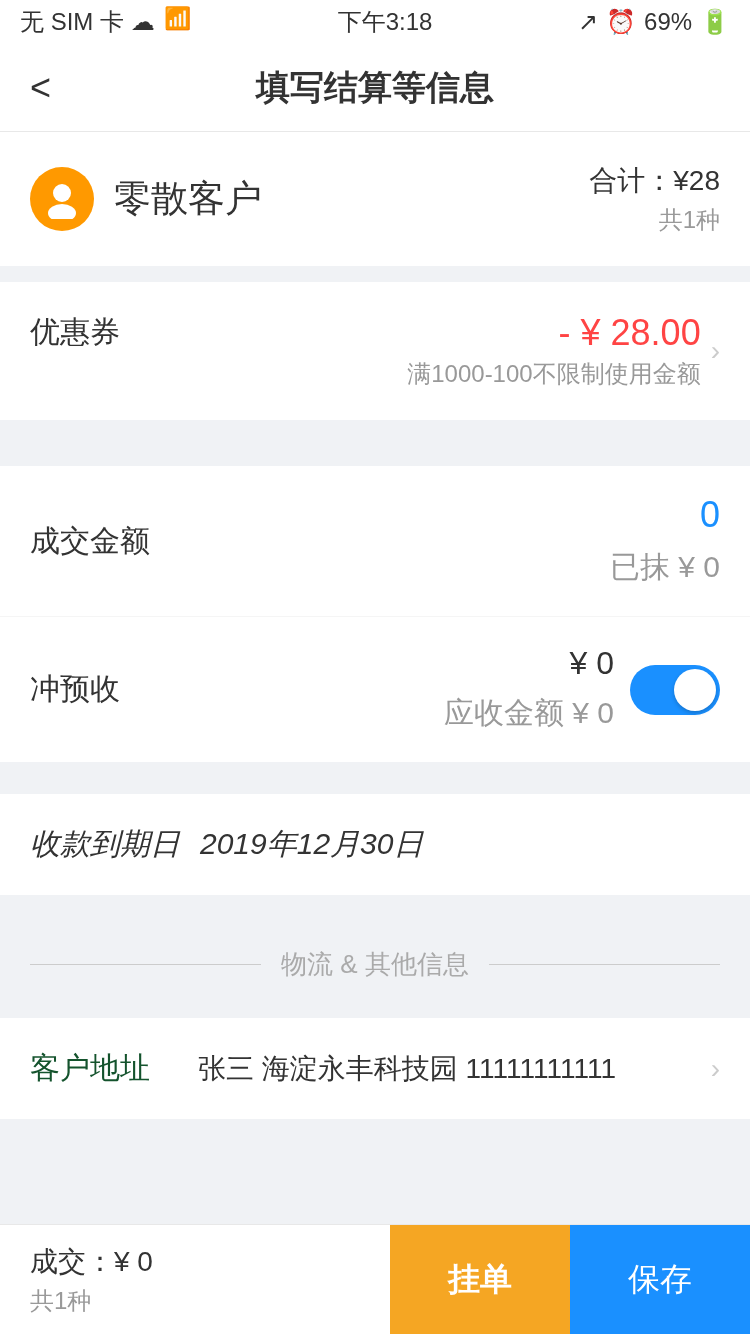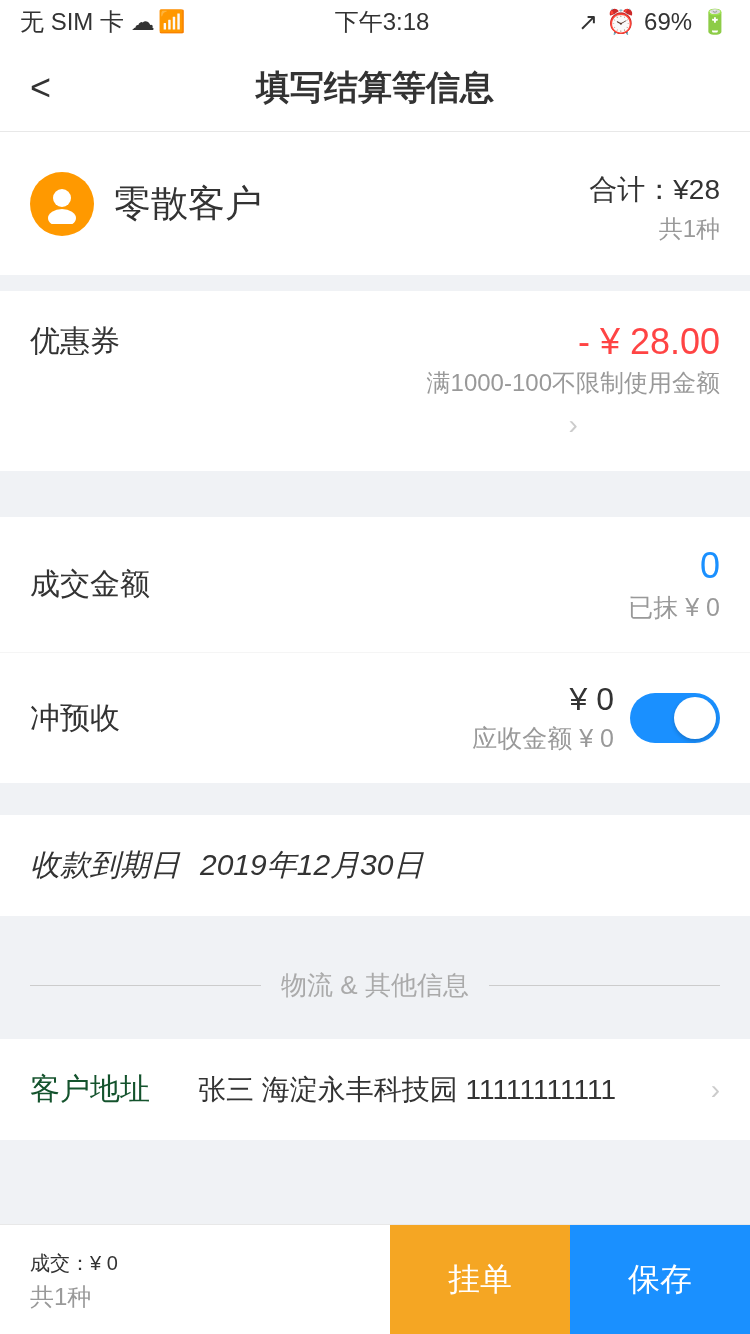--- a/index.html
+++ b/index.html
@@ -19,21 +19,21 @@
       width: 750px;
       height: 44px;
       background: #fff;
       display: flex;
       align-items: center;
       justify-content: space-between;
       padding: 0 20px;
       font-size: 24px;
       font-weight: 500;
     }
-    .status-left { display: flex; align-items: center; gap: 4px; }
+    .status-left { display: flex; gap: 10px; }
     .status-right { display: flex; align-items: center; gap: 8px; font-size: 24px; }
 
     
     .nav-bar {
       width: 750px;
       height: 88px;
       background: #fff;
       display: flex;
       align-items: center;
       justify-content: center;
@@ -77,35 +77,35 @@
       width: 64px;
       height: 64px;
       border-radius: 50%;
       background: #f90;
       display: flex;
       align-items: center;
       justify-content: center;
     }
     .customer-avatar svg { width: 40px; height: 40px; }
     .customer-name { font-size: 37px; color: #333; }
-    .customer-right { text-align: right; margin-top: 9px; }
+    .customer-right { text-align: right; }
     .customer-total { font-size: 28px; color: #333; }
     .customer-count { font-size: 24px; color: #999; margin-top: 4px; }
 
     
     .coupon-section {
       background: #fff;
       padding: 30px;
       display: flex;
       align-items: flex-start;
       justify-content: space-between;
       margin-bottom: 30px;
     }
     .coupon-label { font-size: 30px; color: #333; }
-    .coupon-right { text-align: right; display: flex; align-items: center; gap: 10px; flex-direction: column; }
+    .coupon-right { text-align: right; display: flex; align-items: center; gap: 10px; }
     .coupon-amount { font-size: 36px; color: #f44; font-weight: 500; }
     .coupon-desc { font-size: 24px; color: #999; margin-top: 4px; }
     .chevron-right { font-size: 28px; color: #ccc; }
 
     
     .section-divider {
       height: 16px;
       background: #f0f2f5;
     }
 
@@ -127,21 +127,21 @@
     .round-btn {
       margin-left: 20px;
       padding: 10px 24px;
       border: 1px solid #ccc;
       border-radius: 8px;
       background: #fff;
       font-size: 26px;
       color: #666;
       cursor: pointer;
     }
-    .sub-text { font-size: 25px; color: #999; margin-top: 4px; }
+    .sub-text { font-size: 30px; color: #999; margin-top: 11px; }
     .form-row-right-group {
       display: flex;
       align-items: center;
       gap: 16px;
     }
     .amount-block { text-align: right; }
 
     
     .toggle {
       width: 90px;
@@ -217,36 +217,36 @@
       background: #fff;
       display: flex;
       align-items: center;
       border-top: 1px solid #e8e8e8;
     }
     .bottom-info {
       flex: 1;
       padding: 0 30px;
     }
     .bottom-deal { font-size: 26px; color: #666; }
-    .bottom-deal span { font-size: 20px; color: #333; font-weight: 500; }
+    .bottom-deal span { font-size: 28px; color: #333; font-weight: 500; }
     .bottom-count { font-size: 24px; color: #999; margin-top: 4px; }
     .bottom-btn {
       height: 110px;
       width: 180px;
       display: flex;
       align-items: center;
       justify-content: center;
       font-size: 32px;
       font-weight: 500;
       color: #fff;
       cursor: pointer;
       border: none;
       outline: none;
     }
-    .btn-pending { background: #f5a623; }
+    .btn-pending { background: #f5a623; font-weight: bold; }
     .btn-save { background: #1a90ff; }
 
     
     .wifi-icon { font-size: 22px; }
   </style>
 </head>
 <body>
 
 <div class="status-bar">
   <div class="status-left">

